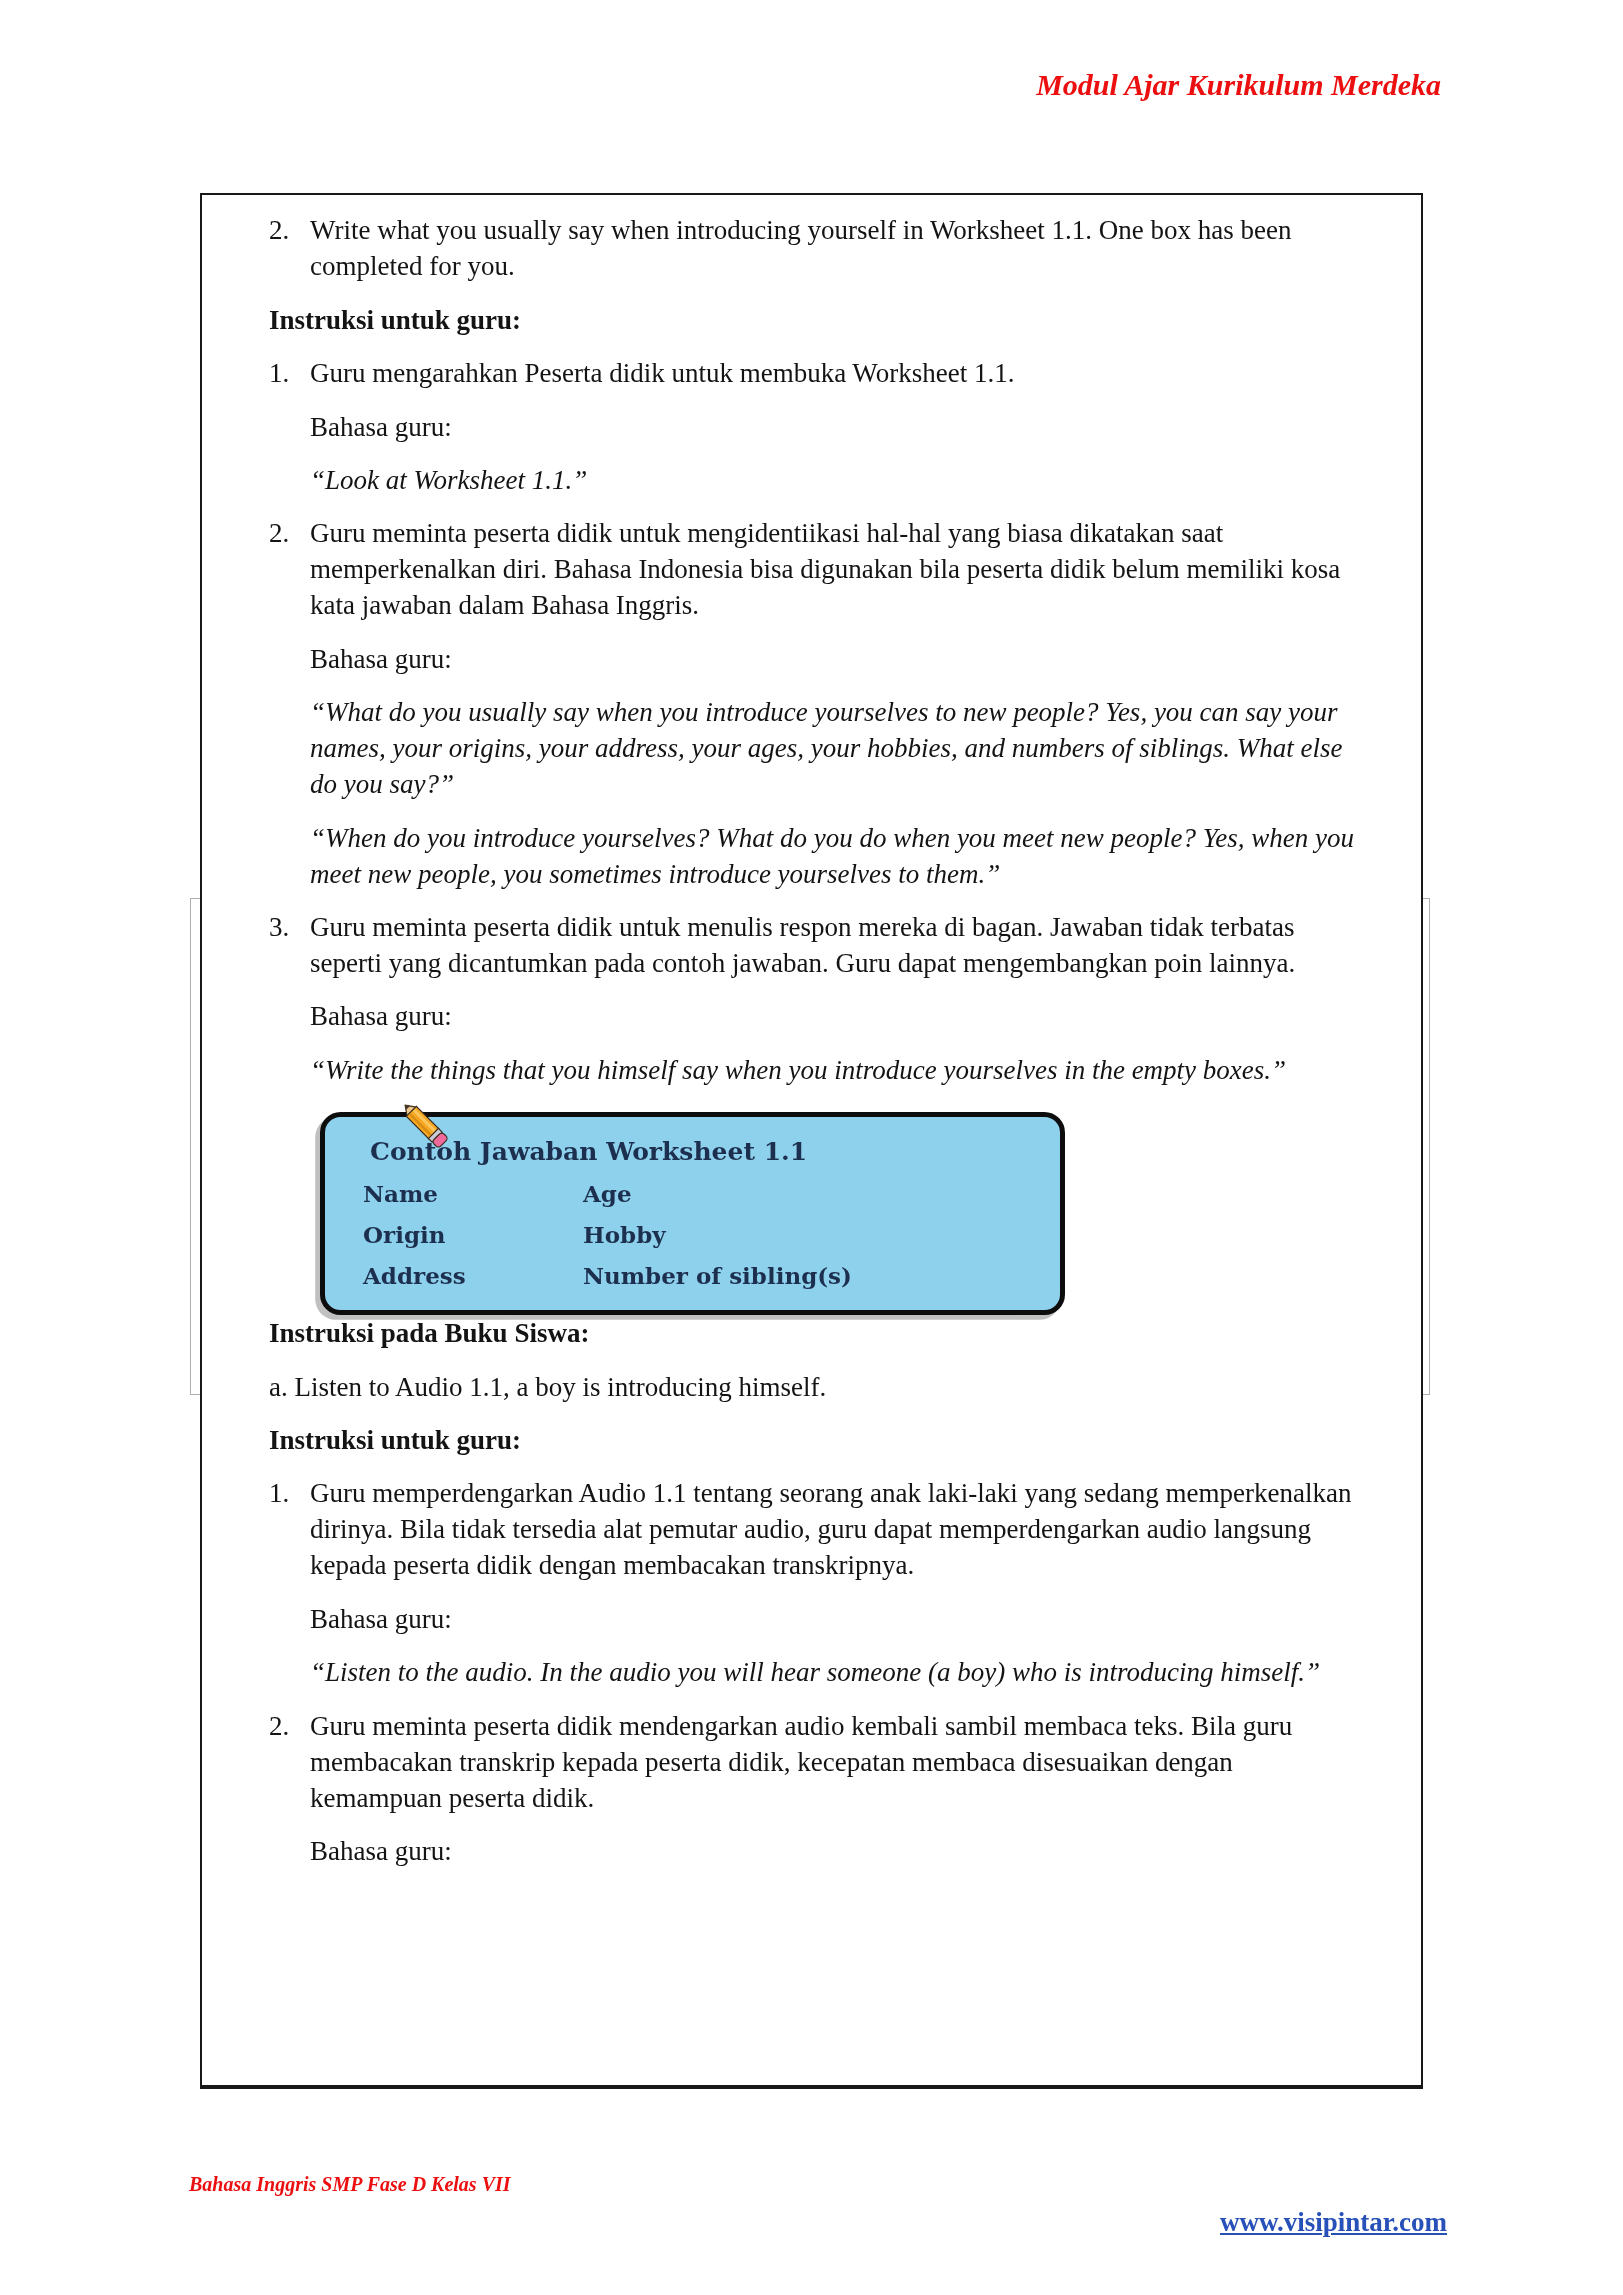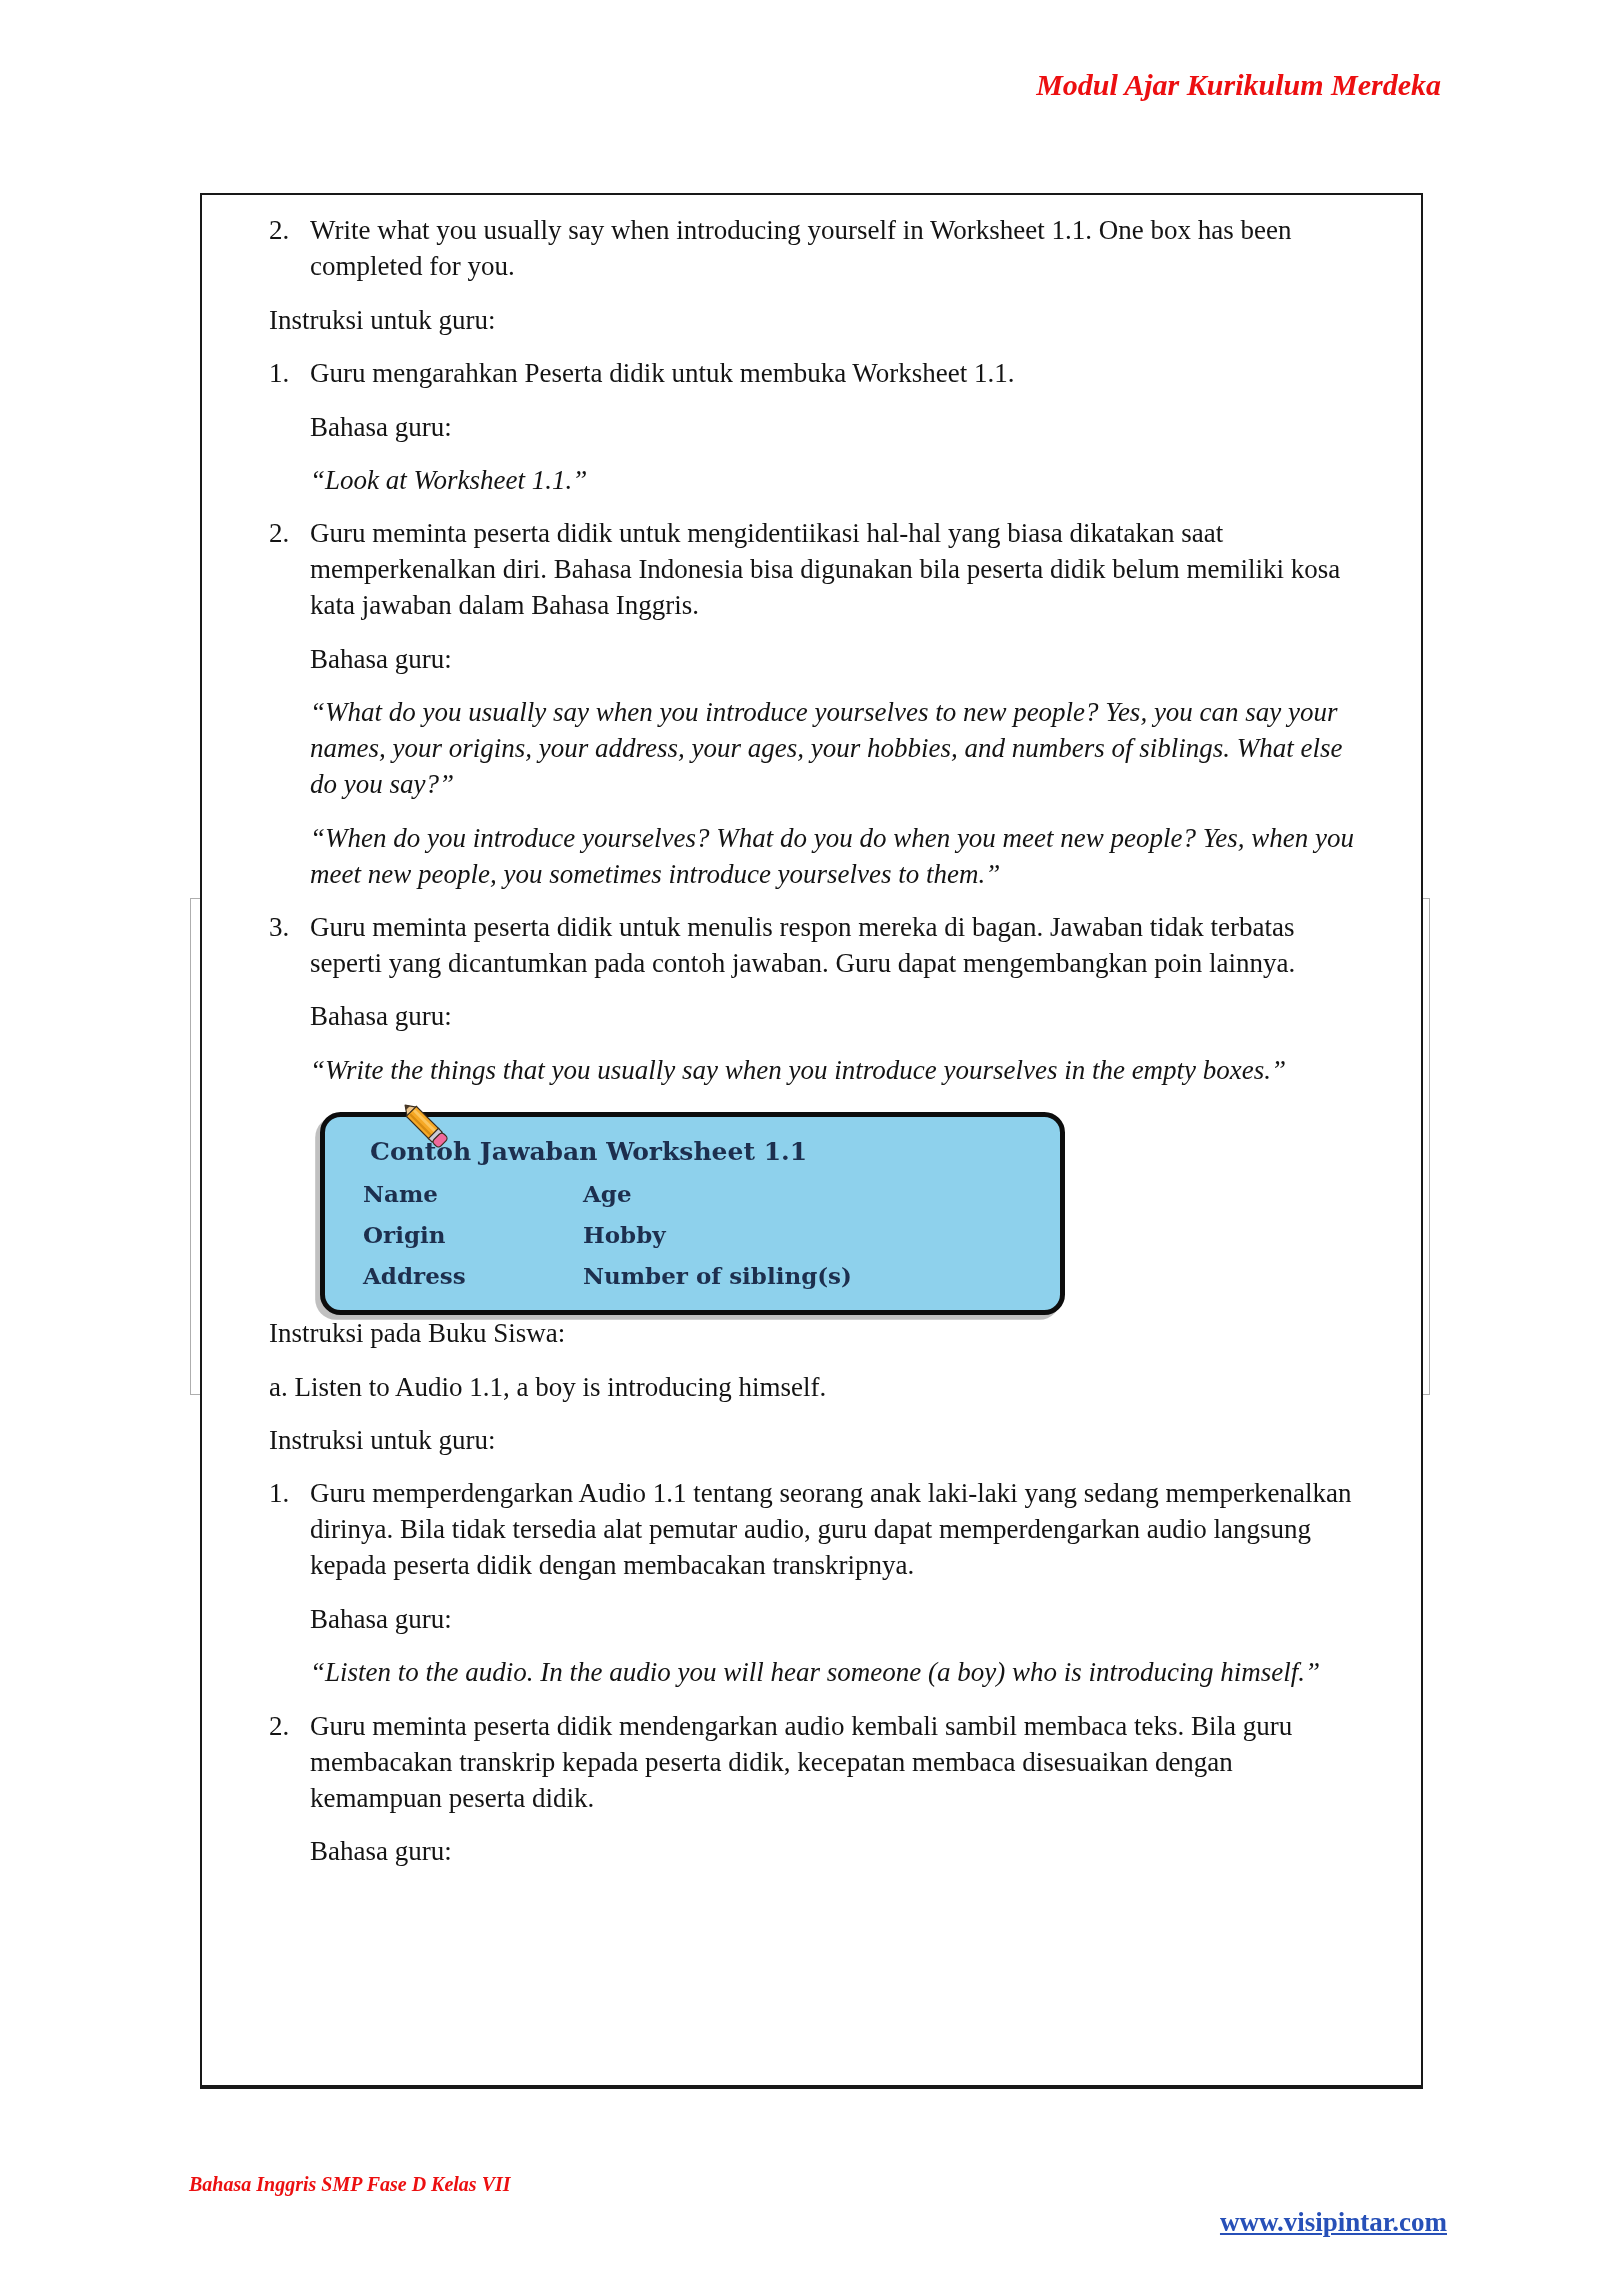--- a/index.html
+++ b/index.html
@@ -19,21 +19,21 @@
   .ghost-frame{position:absolute;left:190px;top:898px;width:1238px;height:495px;
     border:1.6px solid #aeaeae;background:transparent;}
   .main-frame{position:absolute;left:200px;top:193px;width:1223px;height:1896px;
     box-sizing:border-box;border:2.4px solid #181818;border-bottom-width:4px;
     background:#ffffff;padding:17.4px 60px 0 67px;
     font-size:27px;line-height:36px;overflow:hidden;}
   
   .num-item{display:flex;margin:0 0 17.4px 0;}
   .num-item .num{flex:0 0 41px;}
   .num-item .itxt{flex:1 1 auto;}
-  .bold-heading{font-weight:normal;margin:0 0 17.4px 0;}
+  .bold-heading{font-weight:bold;margin:0 0 17.4px 0;}
   .sub-label{margin:0 0 17.4px 41px;}
   .quote{font-style:italic;margin:0 0 17.4px 41px;}
   .plain-para{margin:0 0 17.4px 0;}
   
   .ws-box{position:relative;margin:24px 0 0 51px;width:745px;box-sizing:border-box;
     background:#8ed1ec;border:5.5px solid #0d0d0d;border-radius:20.6px;
     box-shadow:-4.8px 4.8px 0 rgba(75,75,75,0.35);
     padding:19px 24px 20.6px 38px;color:#1d2f4e;}
   .ws-title{font-family:"DejaVu Serif", serif;font-weight:bold;font-size:25px;line-height:32px;margin-bottom:11px;margin-left:7px;}
   .ws-grid{display:grid;grid-template-columns:220px auto;row-gap:12px;
@@ -76,21 +76,21 @@
   </div>
   <div class="sub-label">Bahasa guru:</div>
   <div class="quote">“What do you usually say when you introduce yourselves to new people? Yes, you can say your names, your origins, your address, your ages, your hobbies, and numbers of siblings. What else do you say?”</div>
   <div class="quote">“When do you introduce yourselves? What do you do when you meet new people? Yes, when you meet new people, you sometimes introduce yourselves to them.”</div>
 
   <div class="num-item">
     <span class="num">3.</span>
     <span class="itxt">Guru meminta peserta didik untuk menulis respon mereka di bagan. Jawaban tidak terbatas seperti yang dicantumkan pada contoh jawaban. Guru dapat mengembangkan poin lainnya.</span>
   </div>
   <div class="sub-label">Bahasa guru:</div>
-  <div class="quote">“Write the things that you usually say when you introduce yourselves in the empty boxes.”</div>
+  <div class="quote">“Write the things that you himself say when you introduce yourselves in the empty boxes.”</div>
 
   <div class="ws-box">
     <svg class="pencil" viewBox="0 0 100 30" aria-hidden="true">
       <polygon points="1,15 17,4 17,26" fill="#efc68b" stroke="#3a2d1e" stroke-width="2"></polygon>
       <polygon points="1,15 8,10 8,20" fill="#4a3a28"></polygon>
       <rect x="16" y="3" width="54" height="24" fill="#f6a825" stroke="#3a2d1e" stroke-width="2"></rect>
       <rect x="18" y="8" width="50" height="5" fill="#fbc55e"></rect>
       <rect x="18" y="18" width="50" height="4" fill="#d98c12"></rect>
       <rect x="69" y="3" width="9" height="24" fill="#c9cbd6" stroke="#3a2d1e" stroke-width="2"></rect>
       <rect x="77" y="3" width="16" height="24" rx="6" fill="#f0699b" stroke="#3a2d1e" stroke-width="2"></rect>

